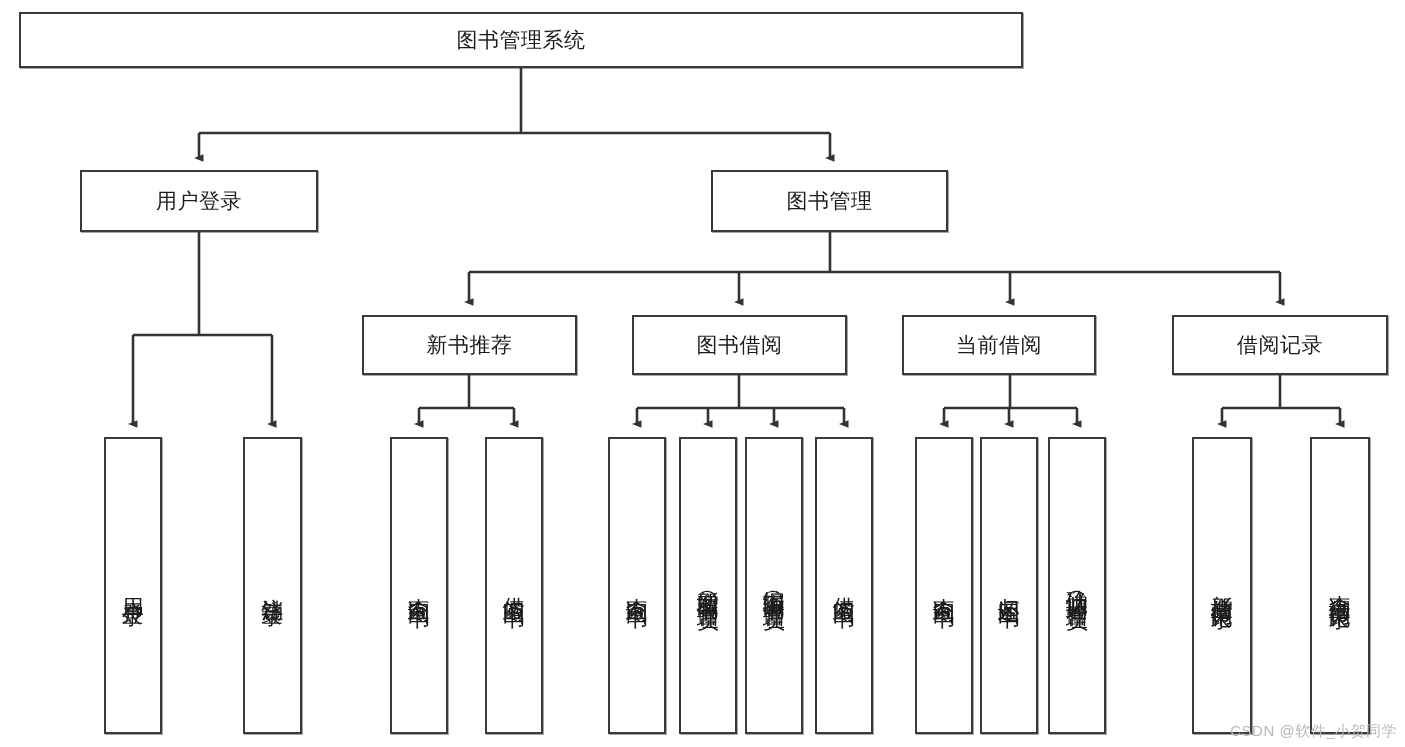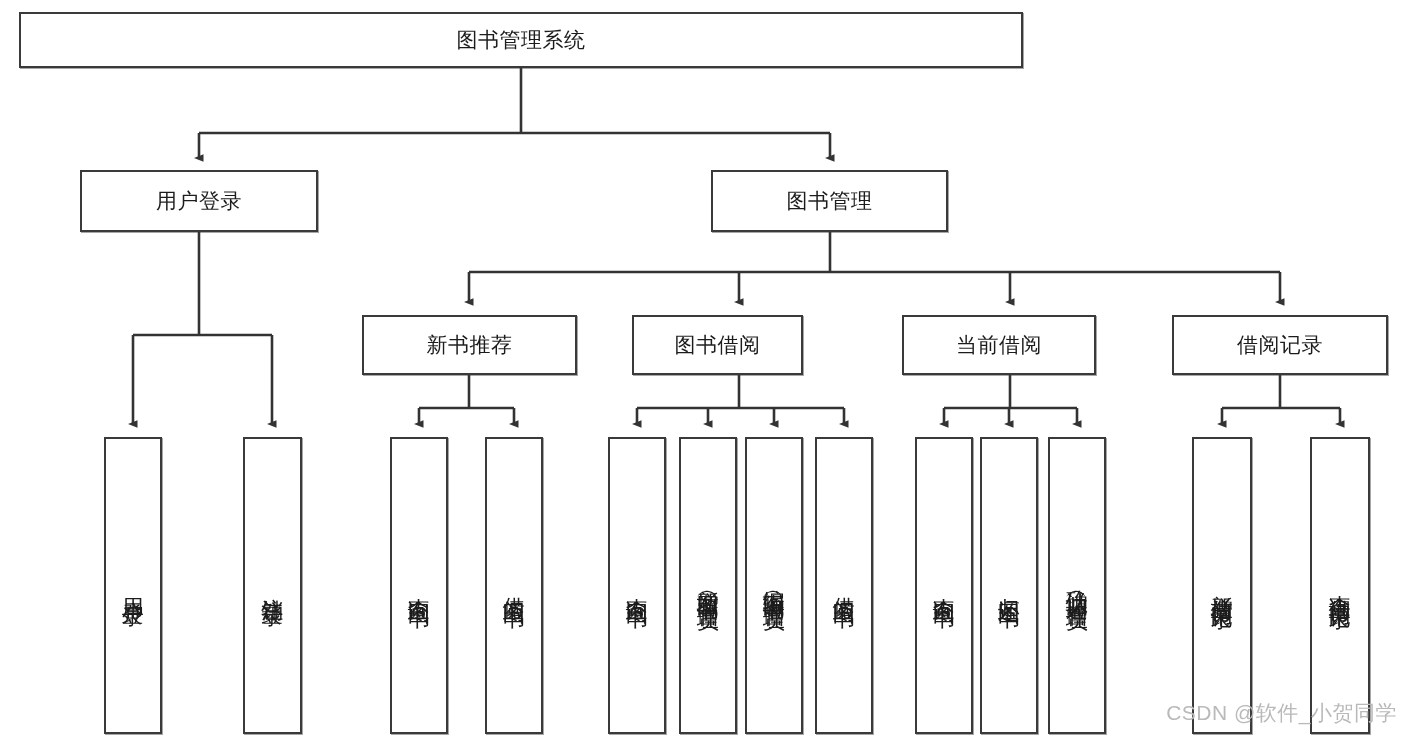--- a/index.html
+++ b/index.html
@@ -51,22 +51,22 @@
   .node-label.vertical {
     writing-mode: vertical-rl;
     text-orientation: upright;
     letter-spacing: 3px;
     font-size: 22px;
     white-space: normal;
   }
   .watermark {
     position: absolute;
     right: 8px;
-    bottom: 20px;
-    font-size: 21px;
+    bottom: 6px;
+    font-size: 15px;
     color: #b9b9b9;
     letter-spacing: 0.5px;
     white-space: nowrap;
     pointer-events: none;
     margin-top: 24px;
   }
 </style>
 </head>
 <body>
 
@@ -134,21 +134,21 @@
   <div class="node-box" style="left:80px; top:170px; width:238px; height:62px;">
     <span class="node-label">用户登录</span>
   </div>
   <div class="node-box" style="left:362px; top:315px; width:215px; height:60px;">
     <span class="node-label">新书推荐</span>
   </div>
 
   <div class="node-box" style="left:711px; top:170px; width:237px; height:62px;">
     <span class="node-label">图书管理</span>
   </div>
-  <div class="node-box" style="left:632px; top:315px; width:171px; height:60px;">
+  <div class="node-box" style="left:632px; top:315px; width:215px; height:60px;">
     <span class="node-label">图书借阅</span>
   </div>
   <div class="node-box" style="left:902px; top:315px; width:194px; height:60px;">
     <span class="node-label">当前借阅</span>
   </div>
   <div class="node-box" style="left:1172px; top:315px; width:216px; height:60px;justify-content:center;">
     <span class="node-label">借阅记录</span>
   </div>
 
   <div class="node-box" style="left:104px; top:437px; width:58px; height:297px;">

